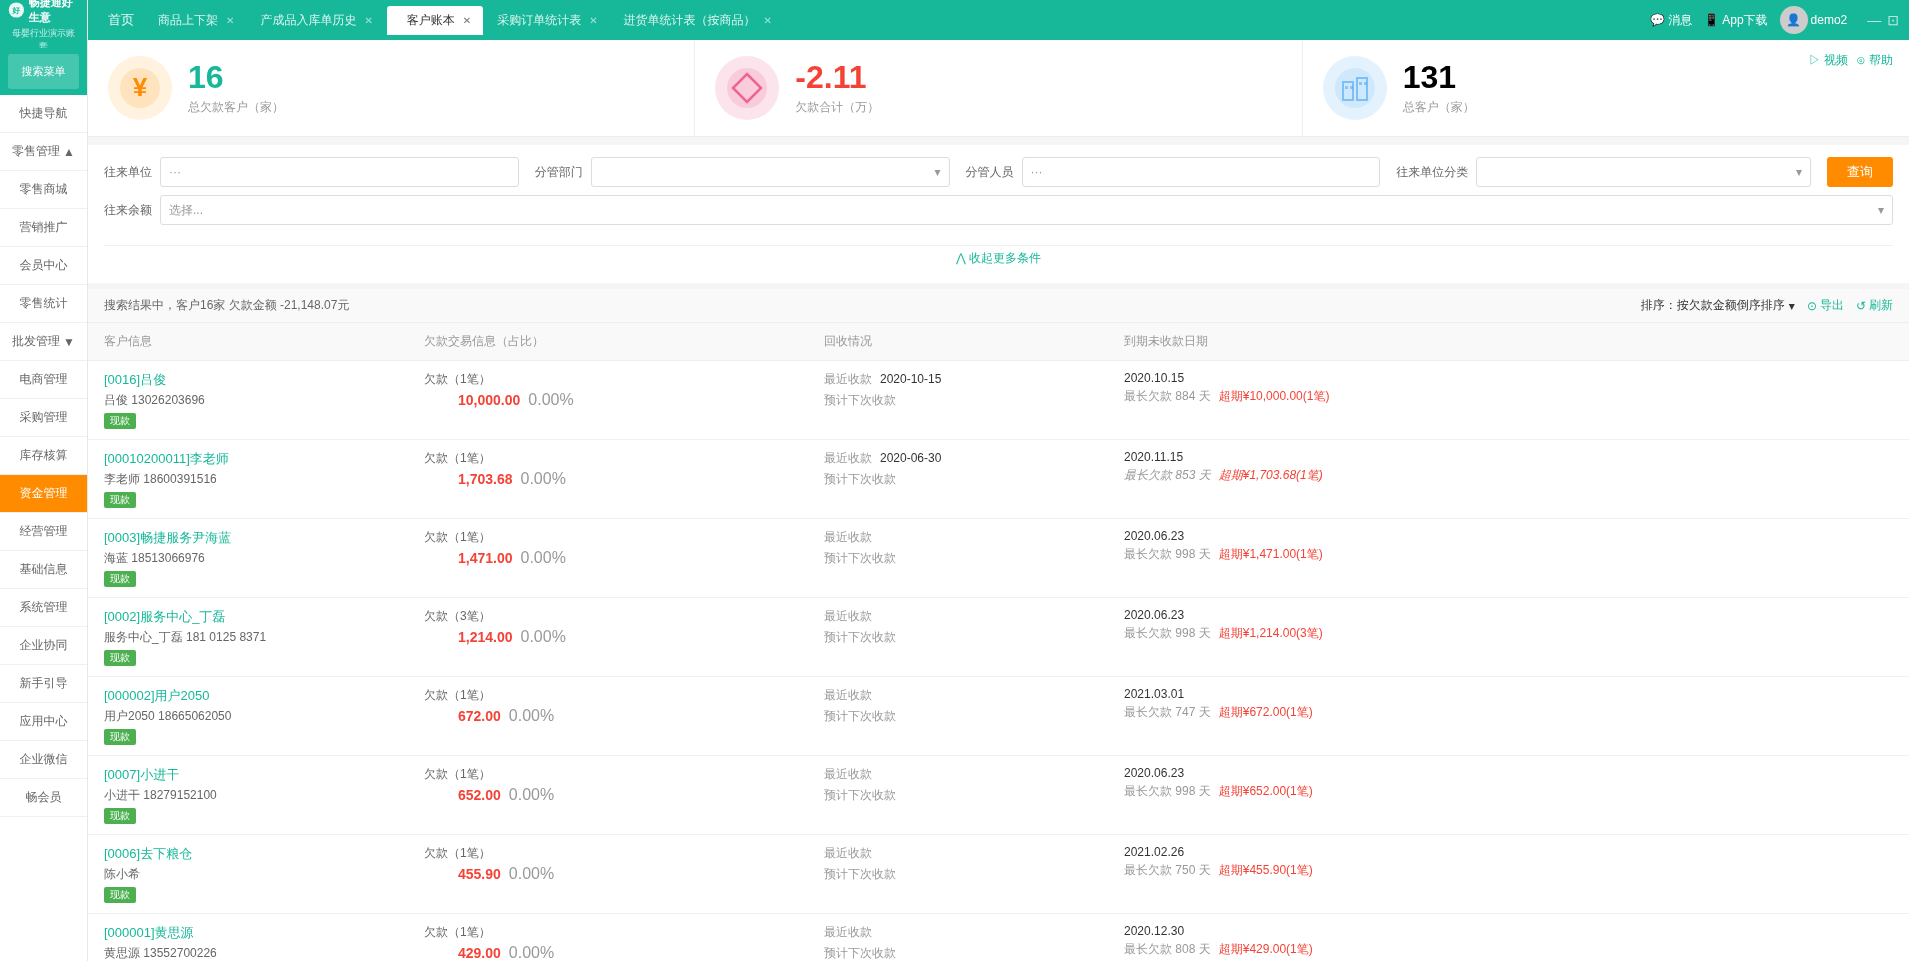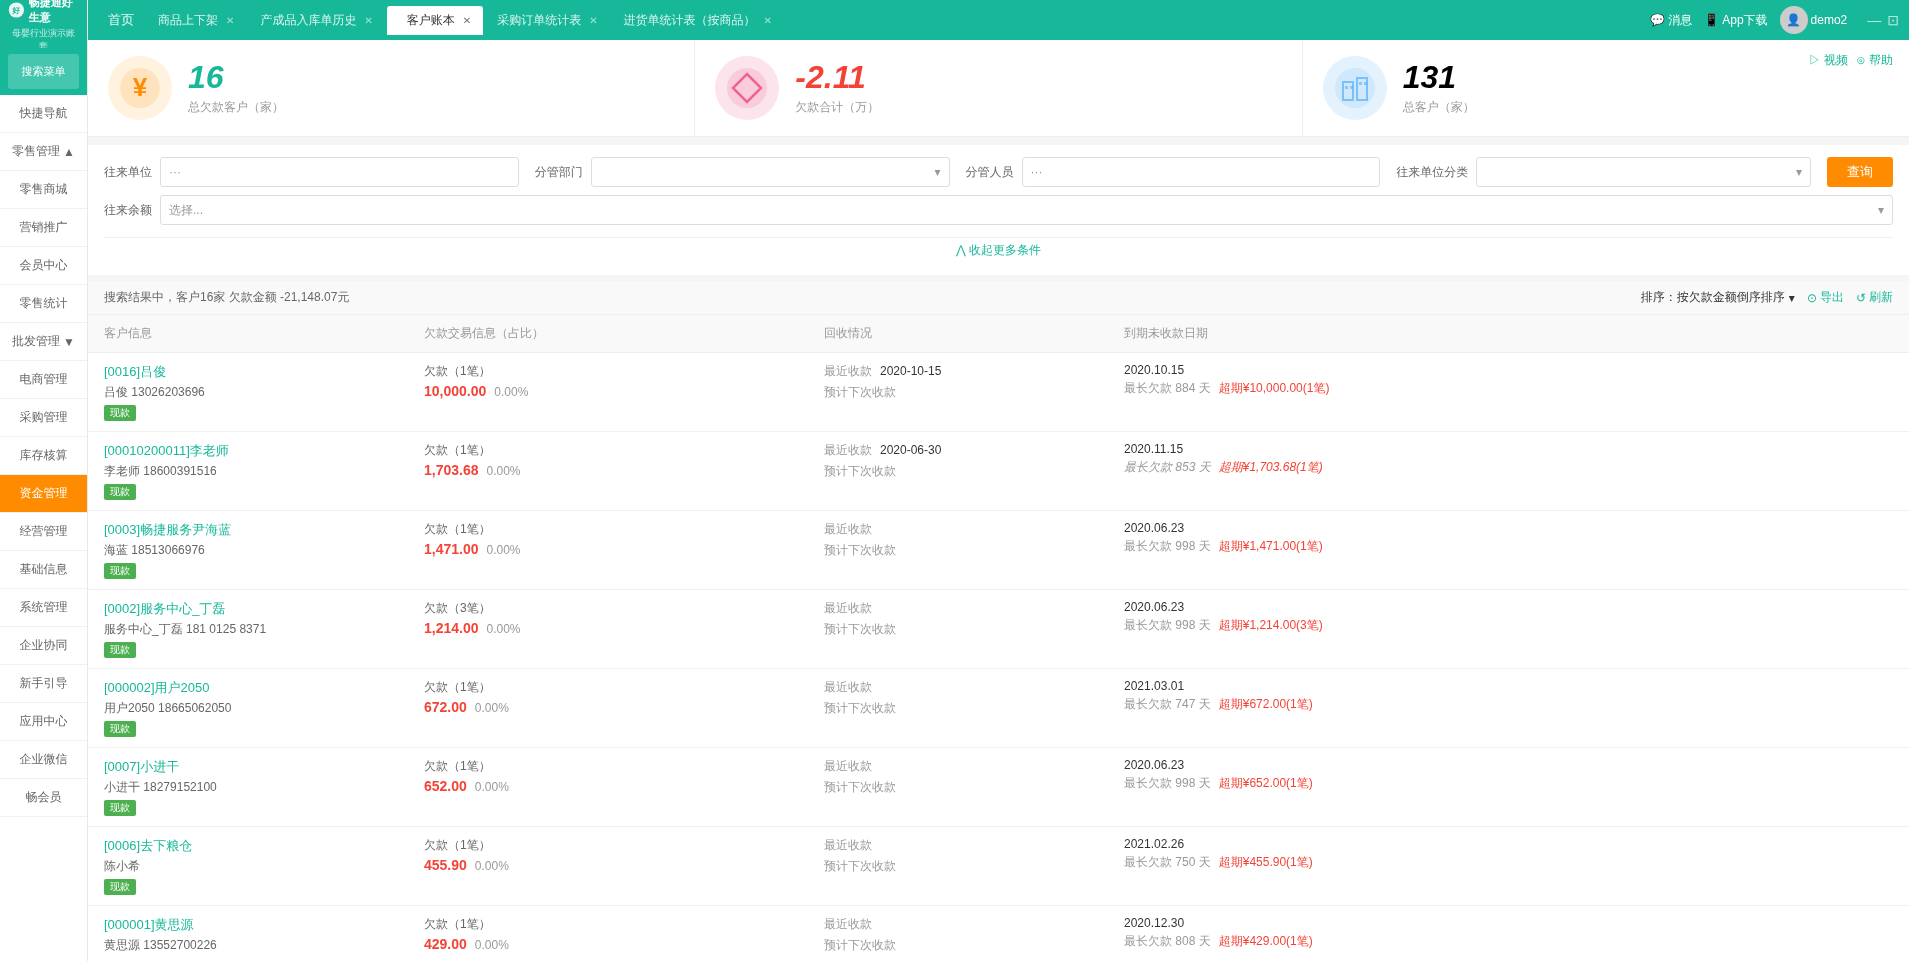--- a/index.html
+++ b/index.html
@@ -31,59 +31,59 @@
 
     
     .stats-row { display: flex; background: #fff; margin-bottom: 8px; border-bottom: 1px solid #eee; }
     .stat-card { flex: 1; padding: 16px 20px; display: flex; align-items: center; gap: 16px; border-right: 1px solid #eee; position: relative; }
     .stat-card:last-child { border-right: none; }
     .stat-icon { width: 64px; height: 64px; border-radius: 50%; display: flex; align-items: center; justify-content: center; flex-shrink: 0; }
     .stat-icon-1 { background: #fff3e0; }
     .stat-icon-2 { background: #fce4ec; }
     .stat-icon-3 { background: #e3f2fd; }
     .stat-body { flex: 1; }
-    .stat-number { font-size: 32px; font-weight: bold; line-height: 1; font-style: italic; }
+    .stat-number { font-size: 32px; font-weight: bold; line-height: 1; }
     .stat-number.red { color: #f44336; }
     .stat-number.green { color: #17b89a; }
     .stat-number.black { color: #000; }
     .stat-label { font-size: 12px; color: #999; margin-top: 6px; }
     .stat-top-right { position: absolute; top: 12px; right: 16px; display: flex; gap: 8px; font-size: 12px; color: #17b89a; cursor: pointer; }
 
     
     .filter-area { background: #fff; padding: 12px 16px; margin-bottom: 6px; }
     .filter-row { display: flex; align-items: center; gap: 16px; margin-bottom: 8px; }
     .filter-item { display: flex; align-items: center; gap: 8px; flex: 1; }
     .filter-label { font-size: 12px; color: #666; white-space: nowrap; }
     .filter-input { flex: 1; height: 30px; border: 1px solid #ddd; border-radius: 3px; padding: 0 8px; font-size: 12px; color: #333; display: flex; align-items: center; justify-content: space-between; cursor: pointer; }
     .filter-select { flex: 1; height: 30px; border: 1px solid #ddd; border-radius: 3px; padding: 0 8px; font-size: 12px; color: #333; display: flex; align-items: center; justify-content: space-between; cursor: pointer; }
     .filter-select .chevron { color: #999; }
     .filter-btn-search { background: #ff8c00; color: #fff; border: none; padding: 6px 20px; border-radius: 3px; font-size: 13px; cursor: pointer; }
-    .collapse-row { text-align: center; padding: 4px; color: #17b89a; font-size: 12px; cursor: pointer; border-top: 1px solid #f0f0f0; margin-top: 12px; }
+    .collapse-row { text-align: center; padding: 4px; color: #17b89a; font-size: 12px; cursor: pointer; border-top: 1px solid #f0f0f0; margin-top: 20px; }
 
     
     .result-bar { background: #f9f9f9; padding: 8px 16px; display: flex; align-items: center; justify-content: space-between; border-bottom: 1px solid #eee; font-size: 12px; color: #666; }
     .result-bar-left { }
     .result-bar-right { display: flex; align-items: center; gap: 12px; }
     .result-bar-right .sort-btn { display: flex; align-items: center; gap: 4px; color: #333; cursor: pointer; }
     .result-bar-right .action-btn { display: flex; align-items: center; gap: 3px; color: #17b89a; cursor: pointer; }
 
     
     .table-container { background: #fff; }
     .table-header { display: grid; grid-template-columns: 320px 400px 300px 1fr; padding: 10px 16px; background: #f9f9f9; border-bottom: 1px solid #eee; font-size: 12px; color: #999; font-weight: normal; }
     .table-row { display: grid; grid-template-columns: 320px 400px 300px 1fr; padding: 10px 16px; border-bottom: 1px solid #f0f0f0; align-items: start; }
 
     
     .customer-name { color: #17b89a; font-size: 13px; cursor: pointer; margin-bottom: 3px; }
     .customer-phone { color: #666; font-size: 12px; margin-bottom: 4px; }
     .tag-now { background: #4caf50; color: #fff; font-size: 10px; padding: 1px 6px; border-radius: 2px; display: inline-block; }
 
     
     .debt-label { color: #666; font-size: 12px; margin-bottom: 3px; }
-    .debt-amount { color: #f44336; font-size: 14px; font-weight: bold; margin-bottom: 2px; }
-    .debt-percent { color: #999; font-size: 12px; }
+    .debt-amount { color: #f44336; font-size: 14px; font-weight: bold; margin-bottom: 2px; margin-left: 34px; }
+    .debt-percent { color: #999; font-size: 16px; }
     .debt-row { display: flex; align-items: baseline; gap: 8px; }
 
     
     .collection-label { color: #999; font-size: 12px; }
     .collection-date { color: #333; font-size: 12px; }
     .collection-next { color: #999; font-size: 12px; margin-top: 4px; }
 
     
     .due-date { color: #333; font-size: 12px; margin-bottom: 3px; }
     .due-days { color: #999; font-size: 12px; }

